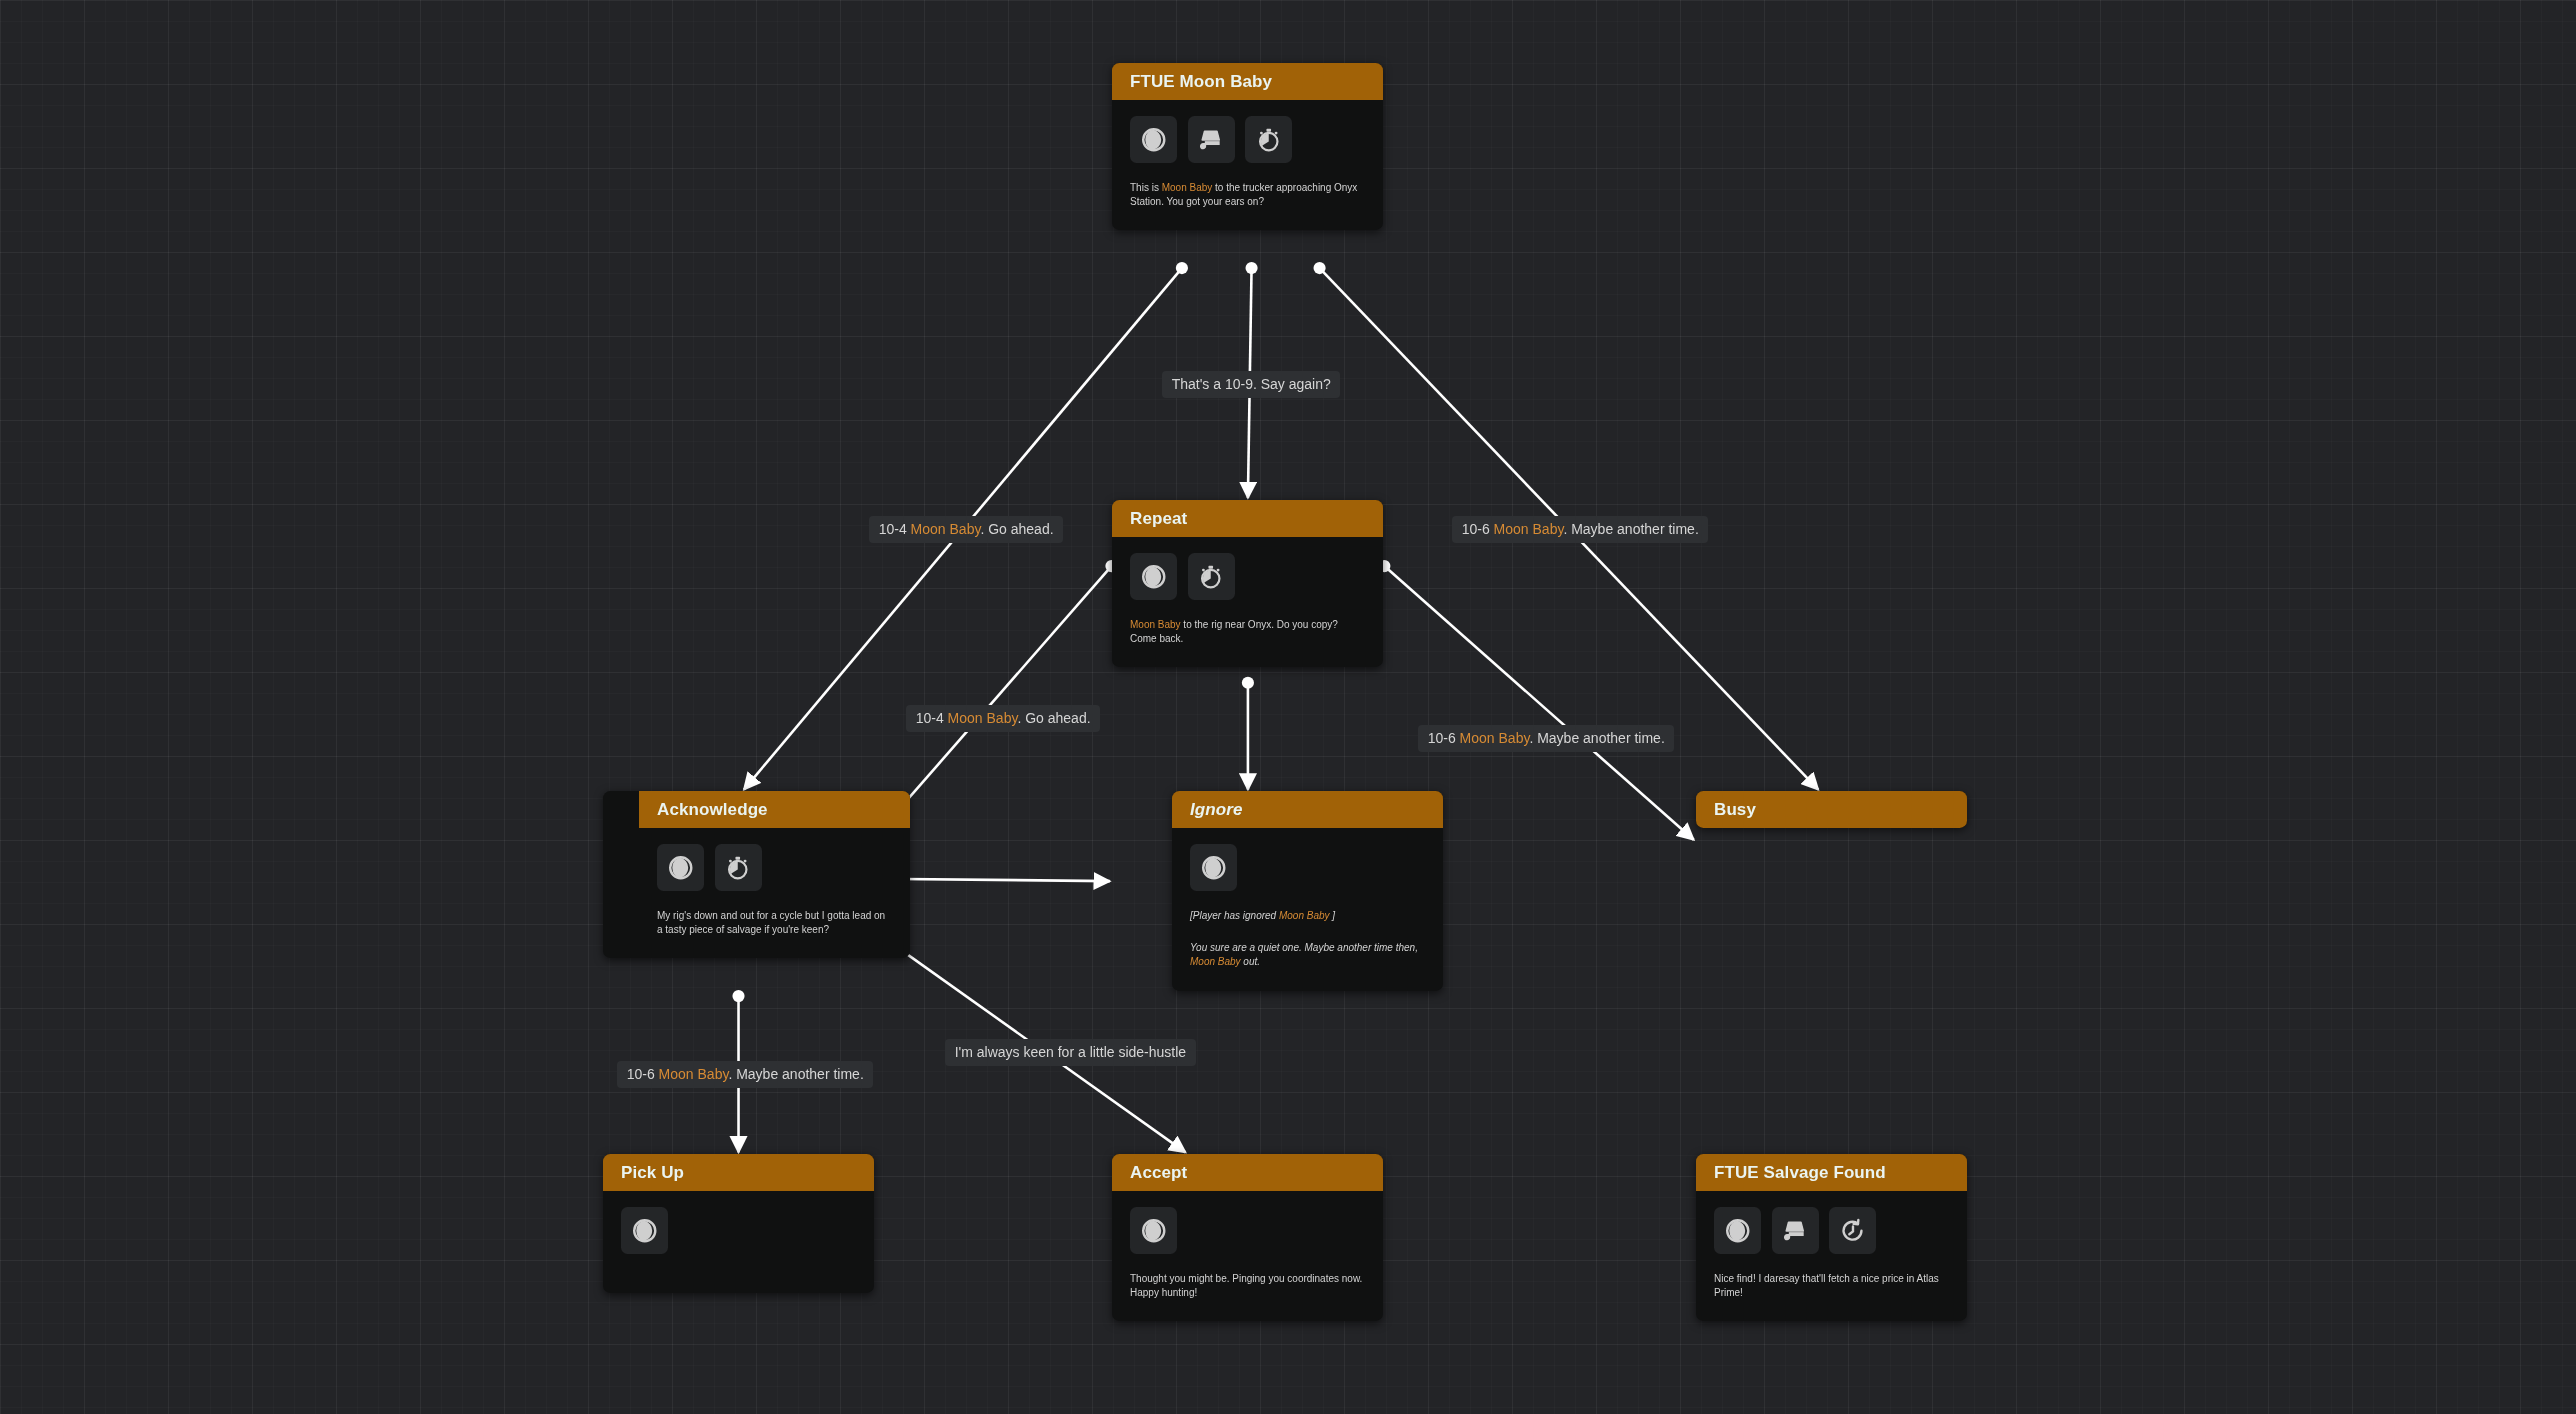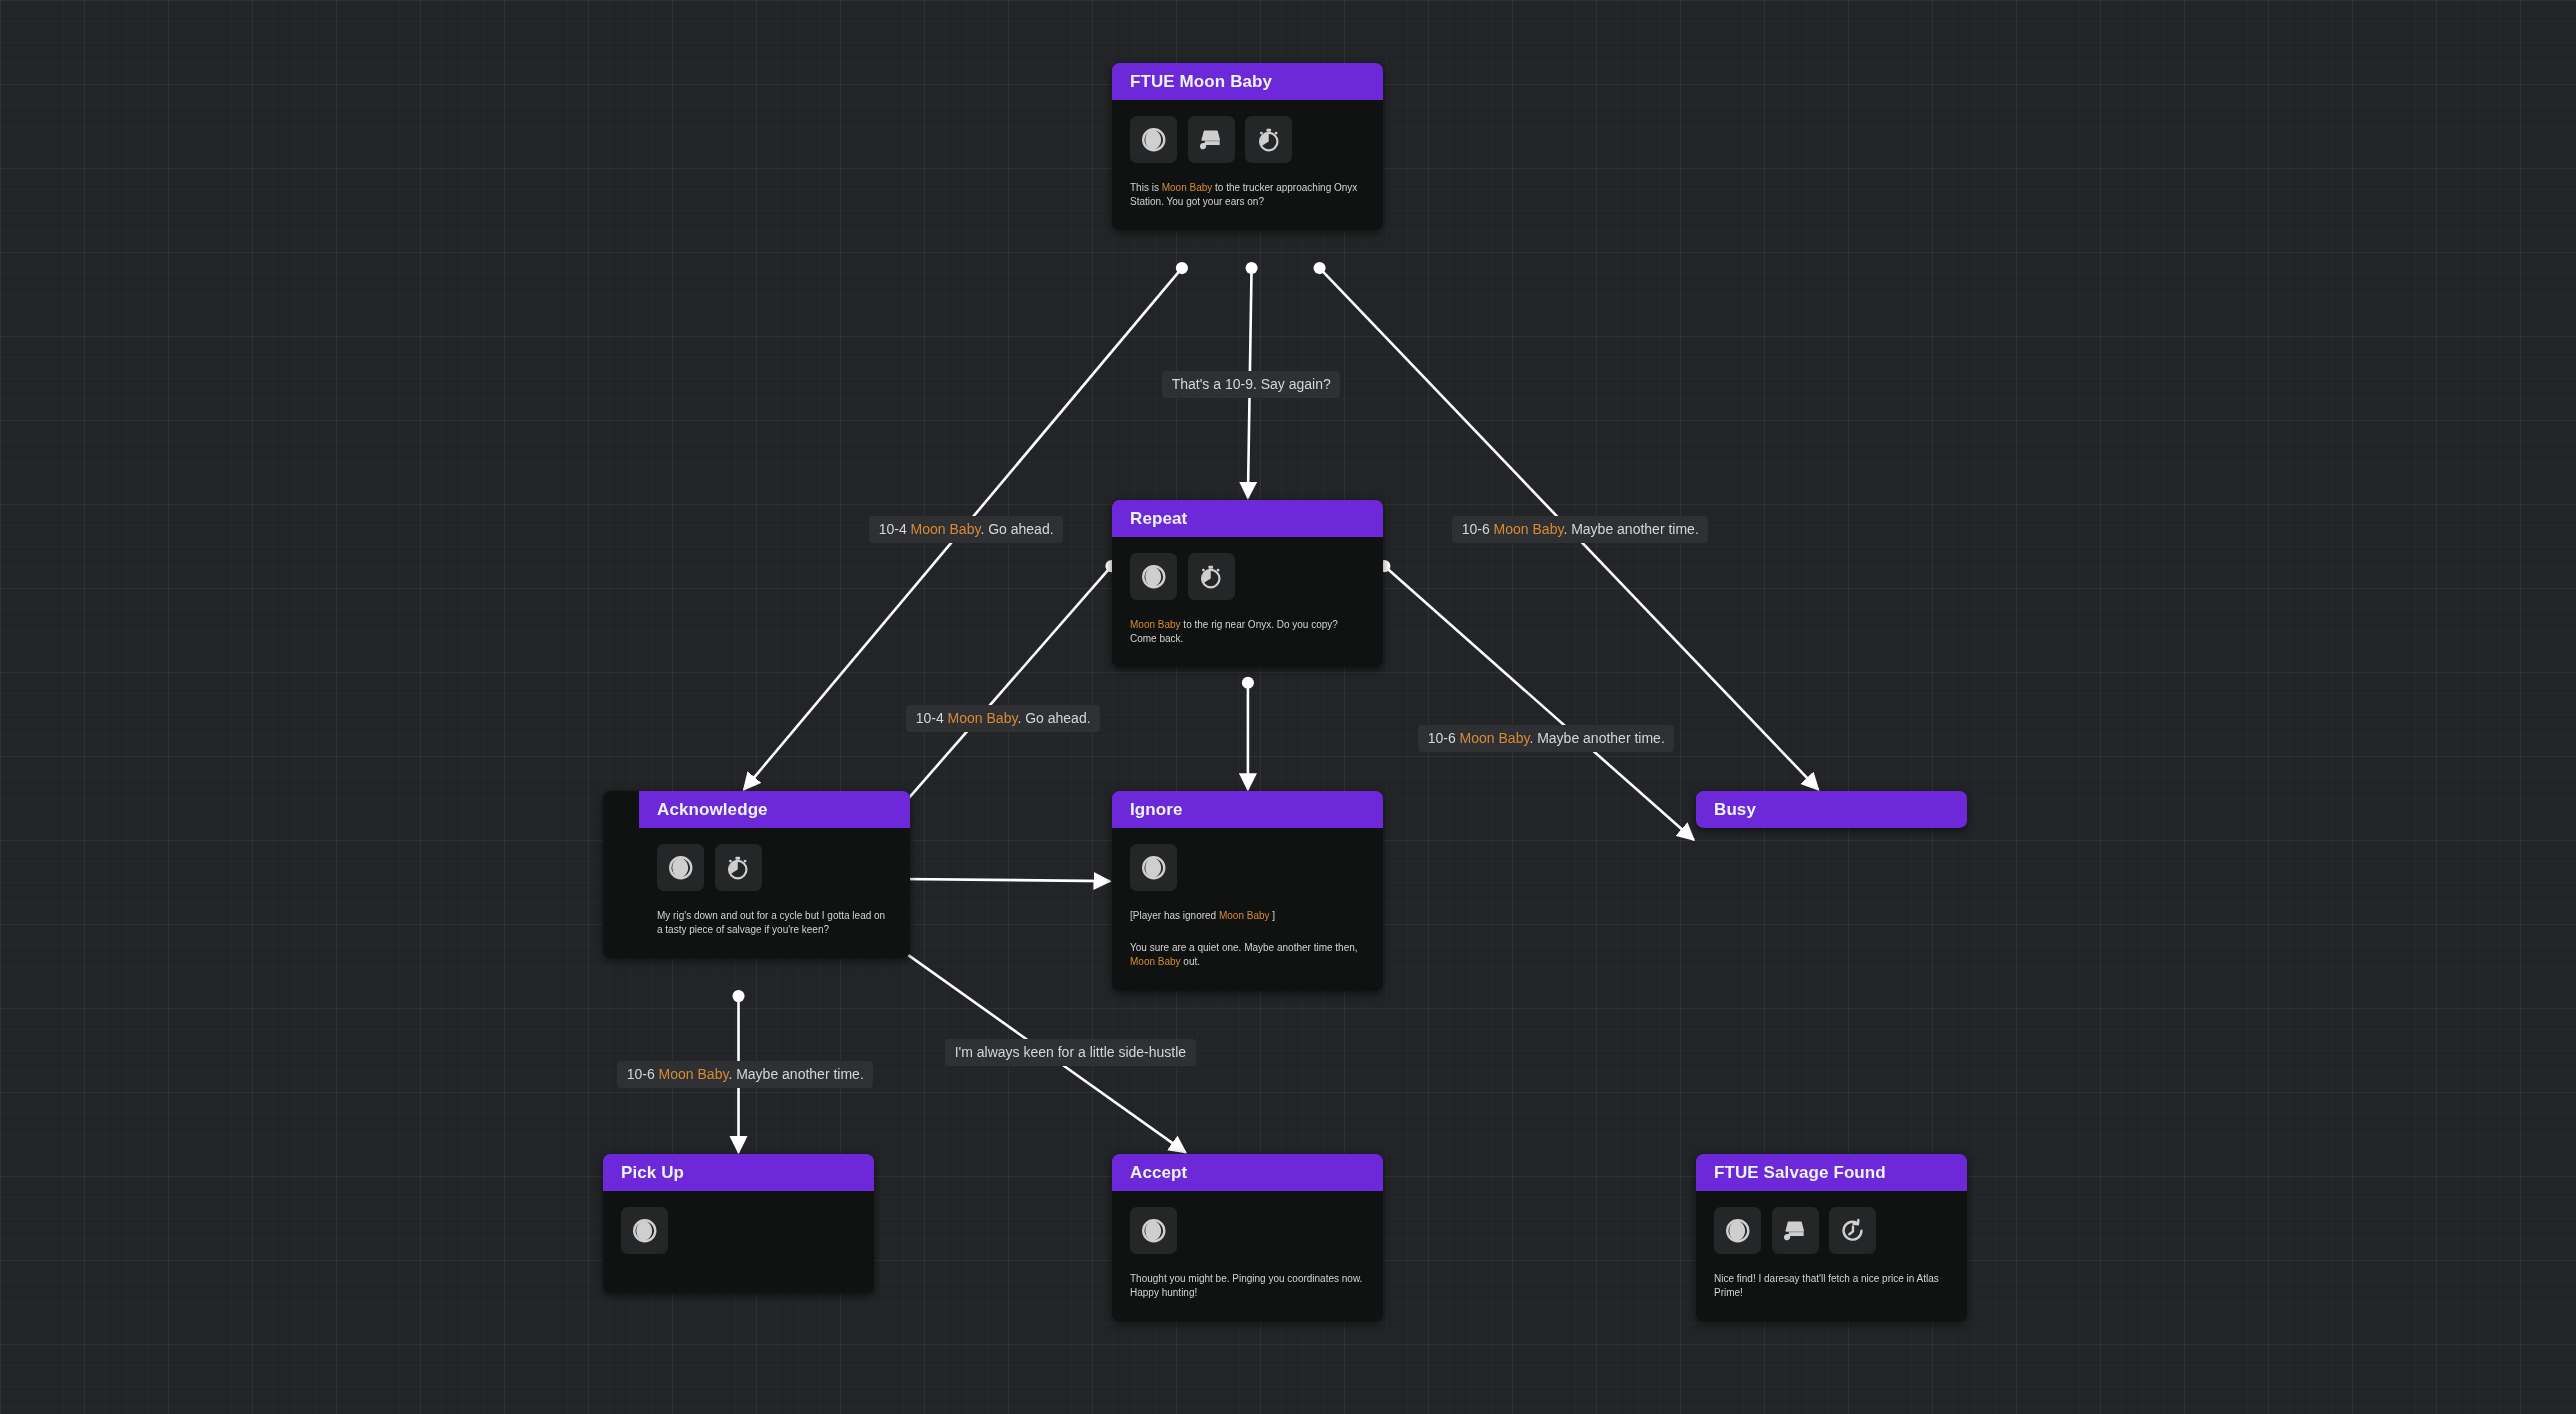--- a/index.html
+++ b/index.html
@@ -48,21 +48,21 @@
   .node {
     position: absolute;
     width: 271px;
     border-radius: 7.3px;
     background: #101111;
     box-shadow: 0 2.4px 8px rgba(0,0,0,0.55);
     overflow: hidden;
   }
   .node-header {
     height: 37px;
-    background: #6d28d9;
+    background: #a16207;
     display: flex;
     align-items: center;
     padding: 0 18px;
     box-sizing: border-box;
   }
   .node-title {
     color: #eaf4f1;
     font-size: 17px;
     font-weight: bold;
     letter-spacing: 0.1px;
@@ -220,21 +220,21 @@
                 <circle cx="5.6" cy="6.2" r="1.25" fill="#cfcfcf"></circle>
                 <circle cx="18.4" cy="6.2" r="1.25" fill="#cfcfcf"></circle>
                 <circle cx="12" cy="13.6" r="7.6" fill="none" stroke="#cfcfcf" stroke-width="1.9"></circle>
                 <path d="M12 13.6 L12 6.3 A 7.3 7.3 0 0 0 6.1 17.2 Z" fill="#cfcfcf"></path>
               </svg>
             </div>
           </div>
           <div class="node-text"><span class="">My rig's down and out for a cycle but I gotta lead on a tasty piece of salvage if you're keen?</span></div>
         </div>
       </div>
-      <div class="node" style="left: 1112px; top: 791px;">
+      <div class="node" style="left: 1172px; top: 791px; font-style: italic;">
         <div class="node-header">
           <span class="node-title">Ignore</span>
         </div>
         <div class="node-body">
           <div class="icon-row">
             <div class="icon-tile">
               <svg width="27.5" height="27.5" viewBox="0 0 24 24">
                 <circle cx="12" cy="12" r="9.2" fill="none" stroke="#cfcfcf" stroke-width="2.1"></circle>
                 <path d="M12 3.2 a 9.2 9.2 0 0 1 0 17.6 a 6.4 7.6 0 0 1 0 -17.6 z" fill="#cfcfcf"></path>
               </svg>

